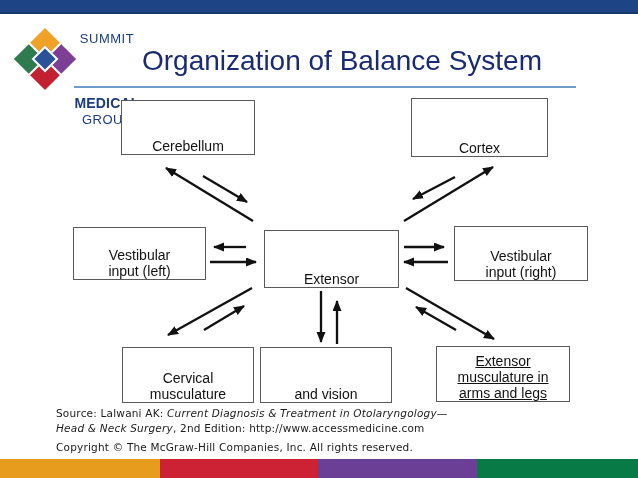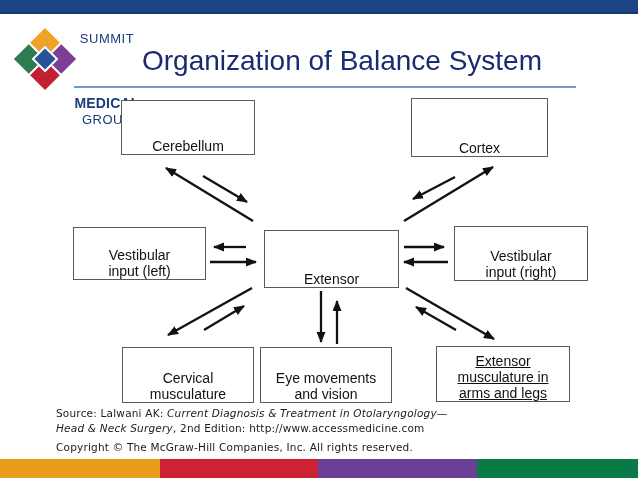--- a/index.html
+++ b/index.html
@@ -122,21 +122,20 @@
   </div>
   <div class="node n-vest-right">
     <span>Vestibular</span>
     <span>input (right)</span>
   </div>
   <div class="node n-cervical">
     <span>Cervical</span>
     <span>musculature</span>
   </div>
   <div class="node n-eye">
-    <span>Eye movements</span>
     <span>and vision</span>
   </div>
   <div class="node n-extensor">
     <span>Extensor</span>
     <span>musculature in</span>
     <span>arms and legs</span>
   </div>
 
   <div class="credits">
     <div>

